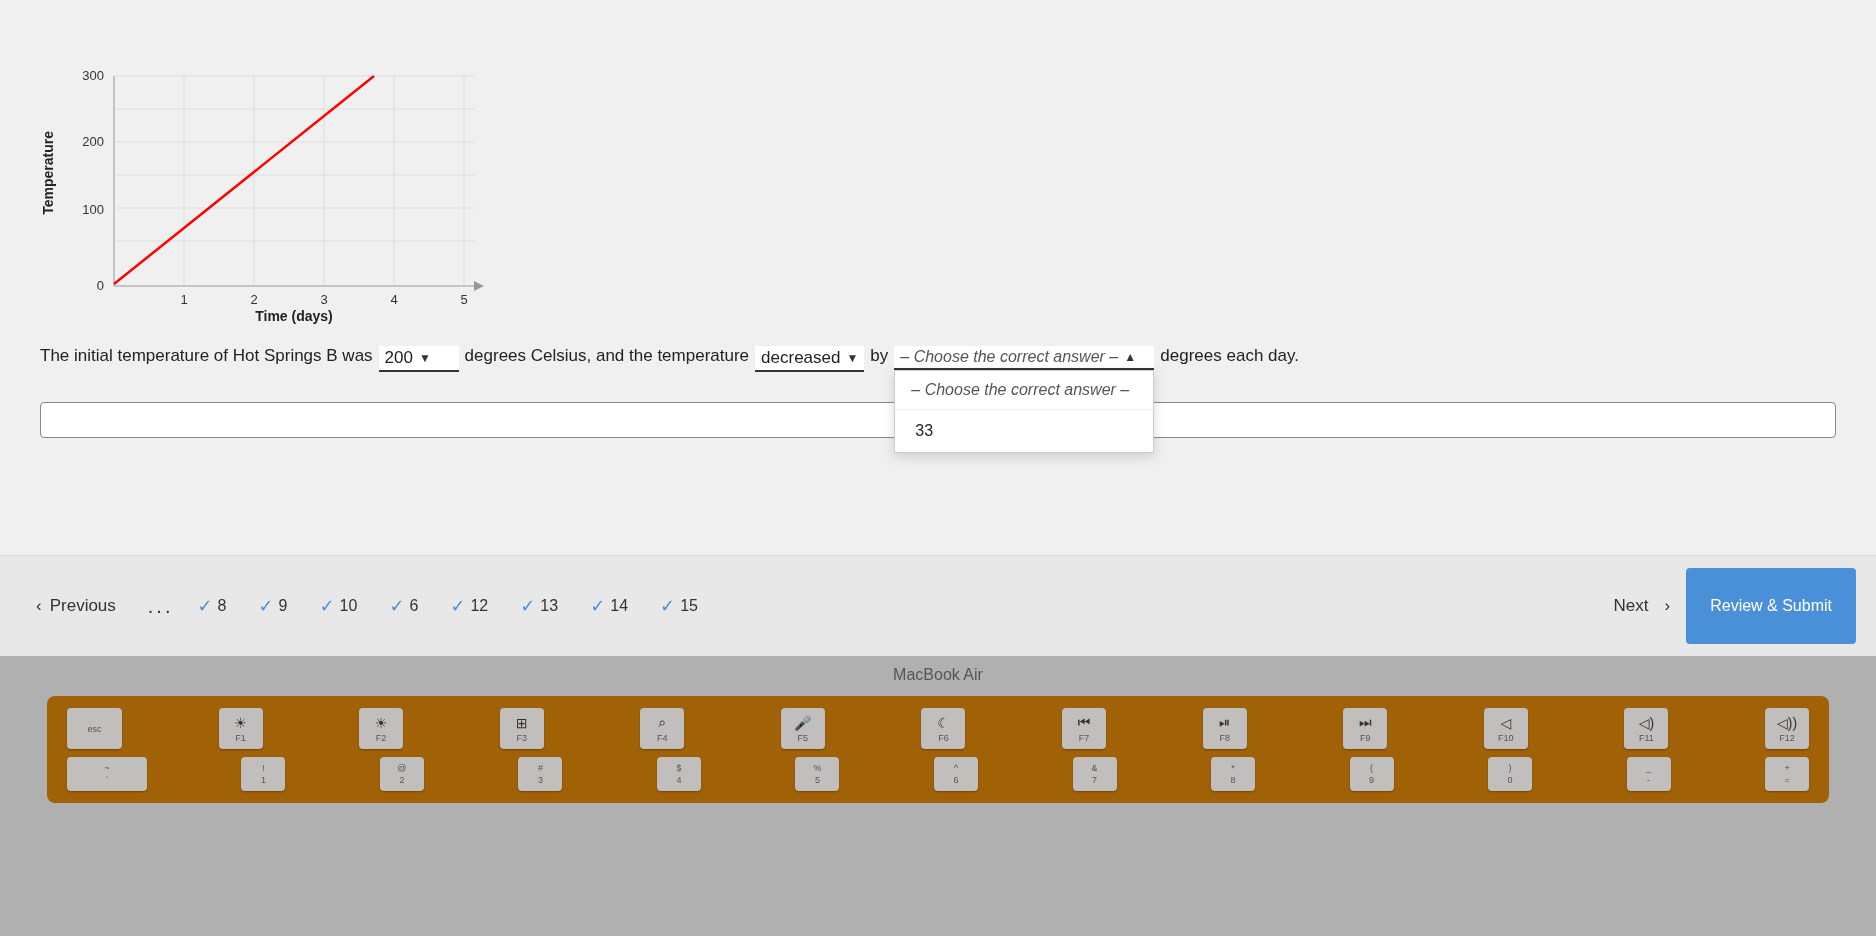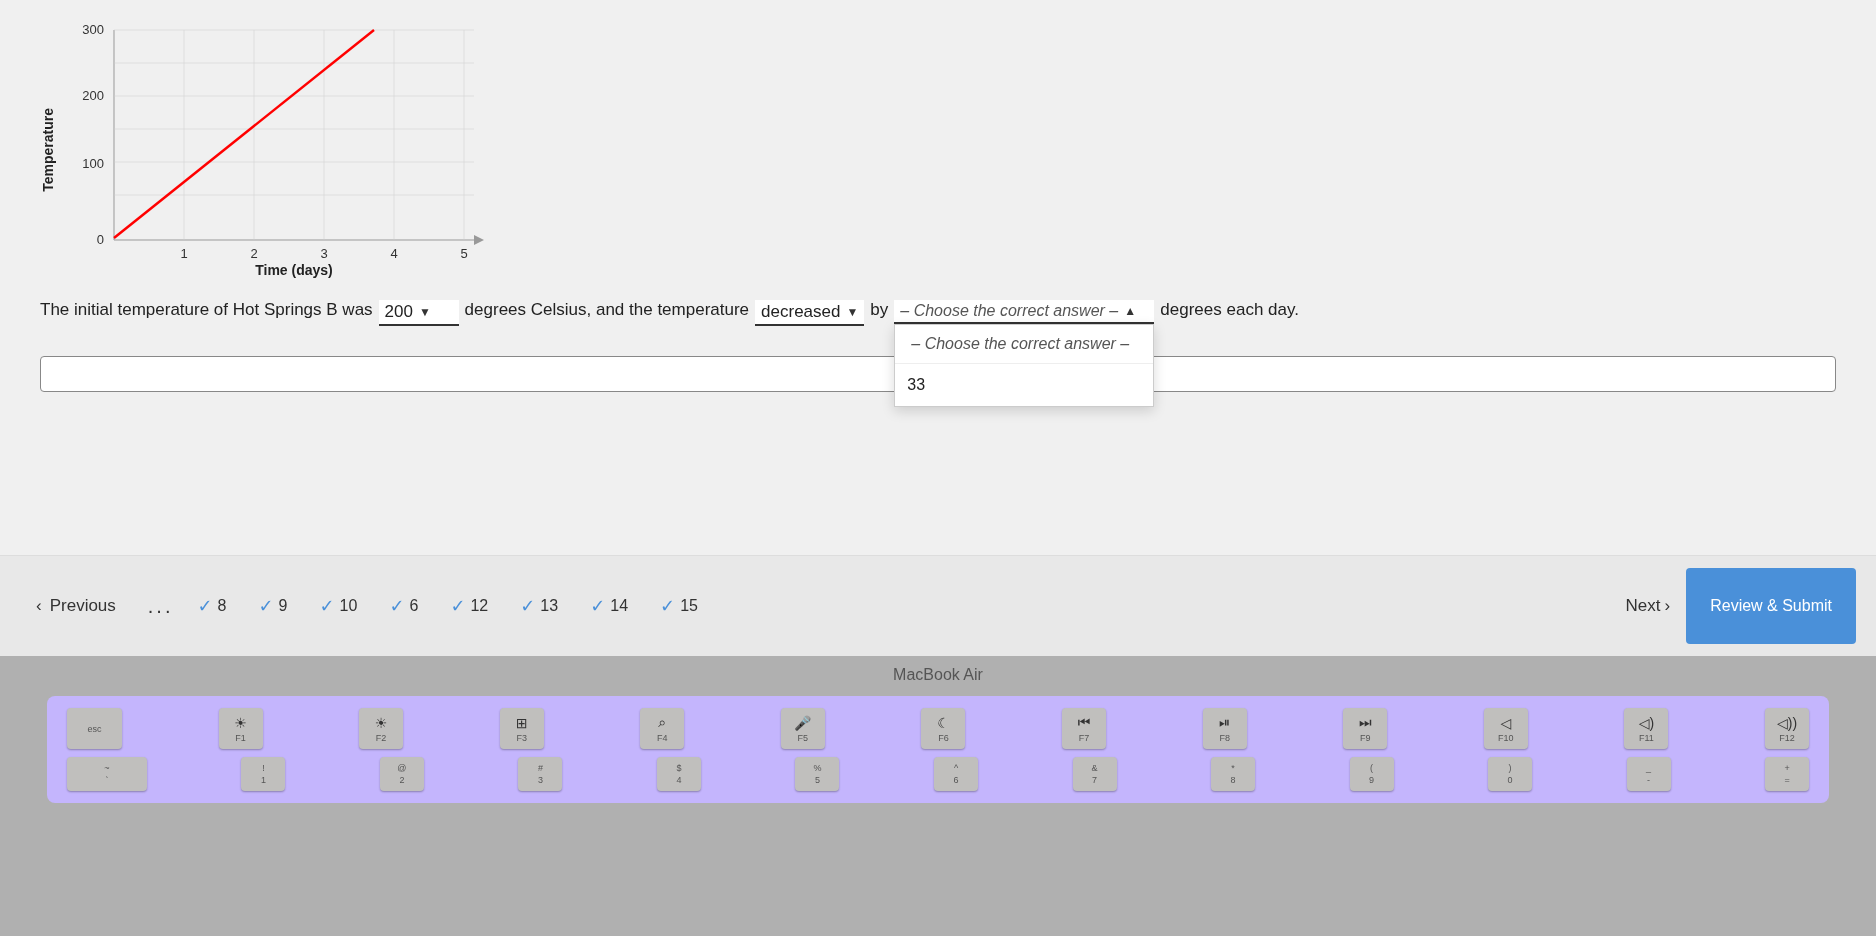--- a/index.html
+++ b/index.html
@@ -39,20 +39,21 @@
       font-weight: 600;
       color: #222;
       margin-right: 8px;
       align-self: center;
     }
 
     .chart-wrapper {
       position: relative;
       width: 420px;
       height: 260px;
+      margin-top: 46px;
     }
 
     .chart-svg {
       width: 420px;
       height: 260px;
     }
 
     
     .question-instruction {
       font-size: 18px;
@@ -134,21 +135,21 @@
 
     .dropdown-menu-item.first-item {
       font-style: italic;
       color: #555;
       border-bottom: 1px solid #eee;
     }
 
     .dropdown-menu-item:not(.first-item) {
       font-style: normal;
       color: #222;
-      padding: 12px 12px;
+      padding: 12px 20px;
     }
 
     .dropdown-menu-item.hovered {
       background: #f5f5f5;
     }
 
     
     .clear-all-btn {
       display: inline-block;
       border: 1px solid #888;
@@ -216,21 +217,21 @@
 
     .nav-right {
       display: flex;
       align-items: center;
       gap: 16px;
     }
 
     .next-btn {
       display: flex;
       align-items: center;
-      gap: 4px;
+      gap: 16px;
       font-size: 17px;
       color: #333;
       cursor: pointer;
     }
 
     .review-submit-btn {
       background: #4a90d9;
       color: white;
       border: none;
       border-radius: 4px;
@@ -254,21 +255,21 @@
       padding-top: 10px;
     }
 
     .macbook-label {
       color: #555;
       font-size: 16px;
       margin-bottom: 12px;
     }
 
     .keyboard {
-      background: #c4b5fd;
+      background: #a16207;
       border-radius: 8px;
       padding: 12px 20px;
       width: 95%;
     }
 
     .keyboard-top-row {
       display: flex;
       gap: 6px;
       margin-bottom: 8px;
       justify-content: space-between;

